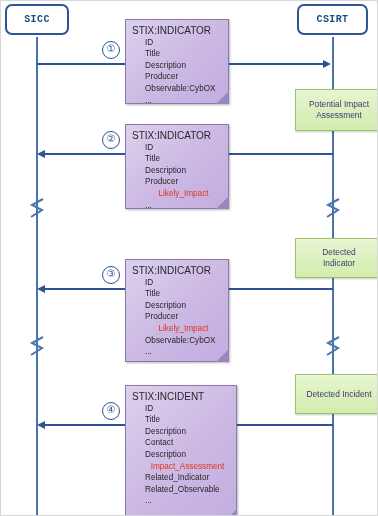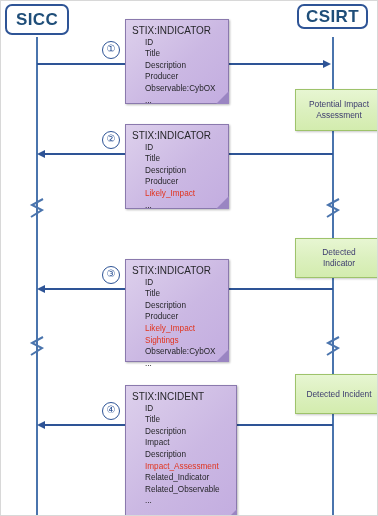--- a/index.html
+++ b/index.html
@@ -23,25 +23,26 @@
 
   
   .lifeline-head {
     position: absolute;
     box-sizing: border-box;
     border: 2px solid #2e5496;
     border-radius: 7px;
     background: #ffffff;
     color: #1f4e79;
     font-weight: bold;
-    font-size: 17px;
+    font-size: 10px;
     letter-spacing: 0.4px;
     display: flex;
     align-items: center;
     justify-content: center;
+    font-family: Liberation Mono, monospace;
   }
 
   
   .lifeline {
     position: absolute;
     width: 2px;
     background: #4a74ad;
   }
 
   
@@ -104,20 +105,21 @@
     font-size: 10px;
     color: #26262a;
     white-space: nowrap;
   }
   .note .note-field {
     padding-left: 13px;
     white-space: nowrap;
   }
   .note .hl {
     color: #e1341e;
+    text-align: center;
   }
   .note-fold {
     position: absolute;
     right: -1px;
     bottom: -1px;
     width: 0;
     height: 0;
     border-left: 13px solid transparent;
     border-bottom: 13px solid #9a85c2;
   }
@@ -144,21 +146,21 @@
 <body>
 
 <div id="canvas">
 
   <div class="lifeline" style="left:35px; top:36px; height:478px;"></div>
   <div class="lifeline" style="left:331px; top:36px; height:478px;"></div>
 
   <div class="lifeline-head" style="left:4px; top:3px; width:64px; height:31px;">
     <span>SICC</span>
   </div>
-  <div class="lifeline-head" style="left:296px; top:3px; width:71px; height:25px;">
+  <div class="lifeline-head" style="left:296px; top:3px; width:71px; height:31px;">
     <span>CSIRT</span>
   </div>
 
   <div class="lifebreak" style="left:28px; top:196px;">
     <svg width="16" height="22" viewBox="0 0 16 22">
         <polyline points="2,20 13,13 3,8 14,2" fill="none" stroke="#4a74ad" stroke-width="2"></polyline>
       </svg>
   </div>
   <div class="lifebreak" style="left:324px; top:196px;">
     <svg width="16" height="22" viewBox="0 0 16 22">
@@ -232,32 +234,31 @@
     <span class="note-fold"></span>
   </div>
 
   <div class="note" style="left:124px; top:258px; width:104px; height:103px;">
     <div class="note-title">STIX:INDICATOR</div>
     <div class="note-field">ID</div>
     <div class="note-field">Title</div>
     <div class="note-field">Description</div>
     <div class="note-field">Producer</div>
     <div class="note-field hl">Likely_Impact</div>
-    <div class="note-field hl">Sightings</div>
     <div class="note-field">Observable:CybOX</div>
     <div class="note-field">...</div>
     <span class="note-fold"></span>
   </div>
 
   <div class="note" style="left:124px; top:384px; width:112px; height:137px;">
     <div class="note-title">STIX:INCIDENT</div>
     <div class="note-field">ID</div>
     <div class="note-field">Title</div>
     <div class="note-field">Description</div>
-    <div class="note-field">Impact</div>
+    <div class="note-field">Contact</div>
     <div class="note-field">Description</div>
     <div class="note-field hl">Impact_Assessment</div>
     <div class="note-field">Related_Indicator</div>
     <div class="note-field">Related_Observable</div>
     <div class="note-field">...</div>
     <span class="note-fold"></span>
   </div>
 
 </div>
 

